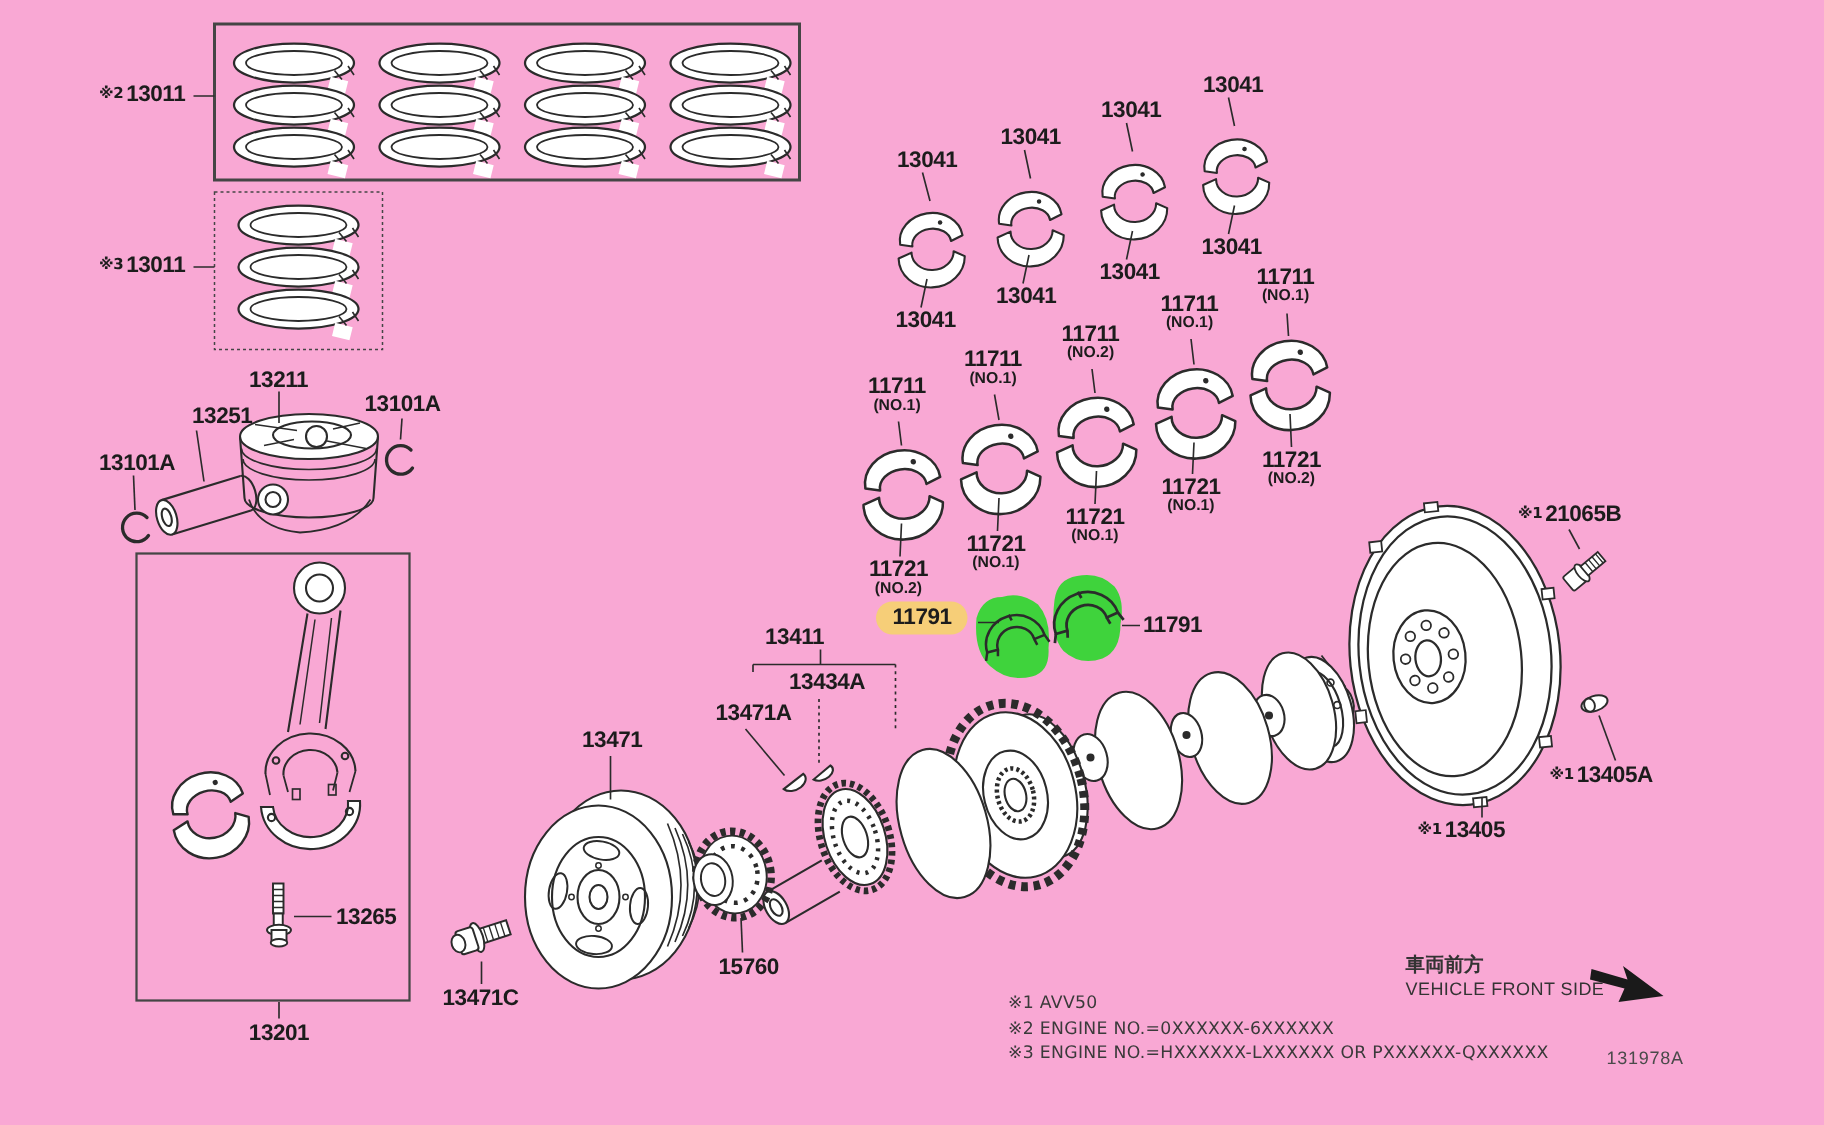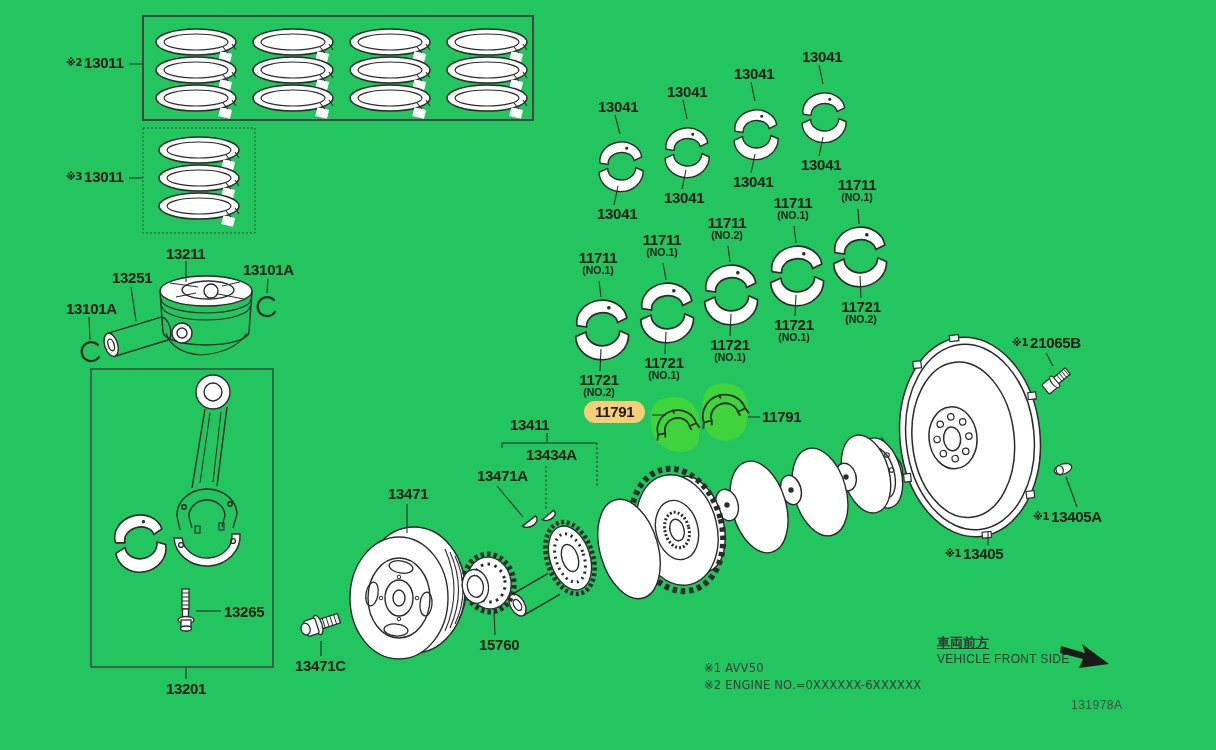--- a/index.html
+++ b/index.html
@@ -2,41 +2,41 @@
 <html style="--ink: #2b2b2b; --hl-bg: #F6CE78; --hl-part: #3FD33C;"><head>
 <meta charset="utf-8">
 <style>
   :root{
     --ink:#2b2b2b;
     --hl-bg:#F6CE78;
     --hl-part:#3FD33C;
   }
   html,body{margin:0;padding:0;background:#fff;}
   #stage{
-    position:relative;width:1216px;height:750px;background:#22c55e;overflow:hidden;
+    position:relative;width:1216px;height:750px;background:#f9a8d4;overflow:hidden;
     font-family:"Liberation Sans",sans-serif;color:var(--ink);
   }
   #art{position:absolute;left:0;top:0;}
   .lbl{
     position:absolute;white-space:nowrap;
     font:700 15px "Liberation Sans",sans-serif;
     letter-spacing:-0.3px;color:#1c1c1c;line-height:15px;
   }
   .ctr{transform:translateX(-50%);text-align:left;}
   .pre{font-family:"DejaVu Sans",sans-serif;font-size:10px;font-weight:700;vertical-align:2px;margin-right:2px;}
   .lbl2{position:absolute;transform:translateX(-50%);text-align:center;white-space:nowrap;color:#1c1c1c;}
   .lbl2 .num{font:700 15px "Liberation Sans",sans-serif;line-height:14px;letter-spacing:-0.3px;}
   .lbl2 .pos{font:700 10.5px "Liberation Sans",sans-serif;line-height:11px;letter-spacing:0;}
   .pill{
     background:var(--hl-bg);border-radius:13px;padding:3px 11px 4px 11px;
   }
   .note{
-    position:absolute;font:400 11.5px "DejaVu Sans",sans-serif;color:#3a3a3a;letter-spacing:0.2px;white-space:nowrap;margin-left:32px;
-  }
-  .jp{position:absolute;font:700 13px "DejaVu Sans",sans-serif;color:#333;white-space:nowrap;text-decoration:underline;}
+    position:absolute;font:400 11.5px "DejaVu Sans",sans-serif;color:#3a3a3a;letter-spacing:0.2px;white-space:nowrap;
+  }
+  .jp{position:absolute;font:700 13px "DejaVu Sans",sans-serif;color:#333;white-space:nowrap;}
   .en{position:absolute;font:400 12px "Liberation Sans",sans-serif;color:#333;letter-spacing:0.3px;white-space:nowrap;}
   .figcode{position:absolute;font:400 12px "Liberation Sans",sans-serif;color:#4a4a4a;letter-spacing:0.5px;}
   .hl-part{fill:var(--hl-part);}
 </style>
 </head>
 <body>
 
 <div id="stage">
 
 <svg id="art" width="1216" height="750" viewBox="0 0 1216 750">
@@ -298,21 +298,21 @@
     <path d="M1066,477 L1077,507"></path>
   </g>
 
   <polygon points="1061,646 1085,653 1082,644 1109,664 1079,668 1083,659 1060,653" fill="#1a1a1a"></polygon>
 </svg>
 
   <div class="lbl" style="left:66px;top:55px"><span class="pre">※2</span><span>13011</span></div>
   <div class="lbl" style="left:66px;top:169px"><span class="pre">※3</span><span>13011</span></div>
 
   <div class="lbl" style="left:166px;top:246px">13211</div>
-  <div class="lbl" style="left:112px;top:270px">13251</div>
+  <div class="lbl" style="left:128px;top:270px">13251</div>
   <div class="lbl" style="left:66px;top:301px">13101A</div>
   <div class="lbl" style="left:243px;top:262px">13101A</div>
   <div class="lbl" style="left:224px;top:604px">13265</div>
   <div class="lbl ctr" style="left:186px;top:681px">13201</div>
 
   <div class="lbl" style="left:598px;top:99px">13041</div>
   <div class="lbl" style="left:667px;top:84px">13041</div>
   <div class="lbl" style="left:734px;top:66px">13041</div>
   <div class="lbl" style="left:802px;top:49px">13041</div>
   <div class="lbl" style="left:597px;top:206px">13041</div>
@@ -372,16 +372,17 @@
   <div class="lbl" style="left:388px;top:486px">13471</div>
   <div class="lbl" style="left:295px;top:658px">13471C</div>
   <div class="lbl" style="left:479px;top:637px">15760</div>
 
   <div class="lbl" style="left:1012px;top:335px"><span class="pre">※1</span><span>21065B</span></div>
   <div class="lbl" style="left:1033px;top:509px"><span class="pre">※1</span><span>13405A</span></div>
   <div class="lbl" style="left:945px;top:546px"><span class="pre">※1</span><span>13405</span></div>
 
   <div class="note" style="left:672px;top:661px">※1 AVV50</div>
   <div class="note" style="left:672px;top:678px">※2 ENGINE NO.=0XXXXXX-6XXXXXX</div>
+  <div class="note" style="left:672px;top:694px">※3 ENGINE NO.=HXXXXXX-LXXXXXX OR PXXXXXX-QXXXXXX</div>
   <div class="jp" style="left:937px;top:634px">車両前方</div>
   <div class="en" style="left:937px;top:652px">VEHICLE FRONT SIDE</div>
   <div class="figcode" style="left:1071px;top:698px">131978A</div>
 </div>
 
 </body></html>

